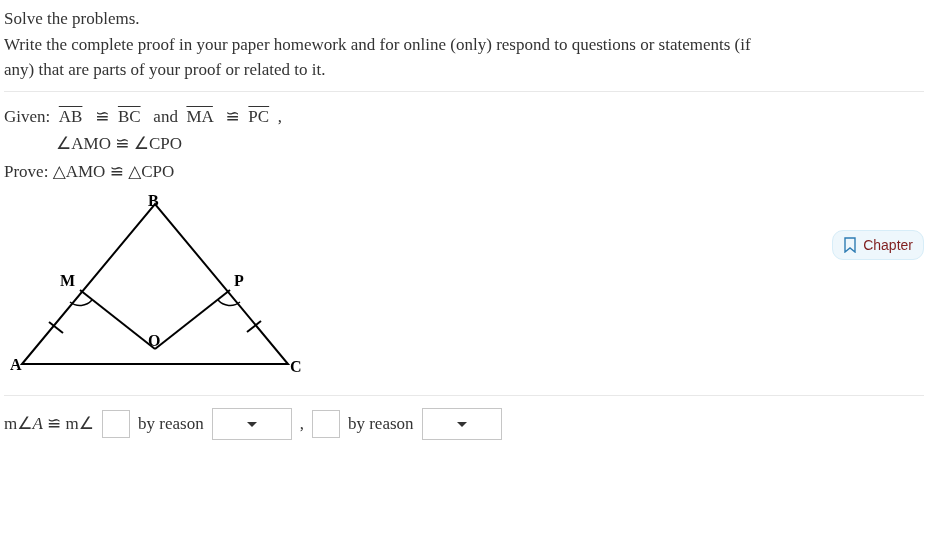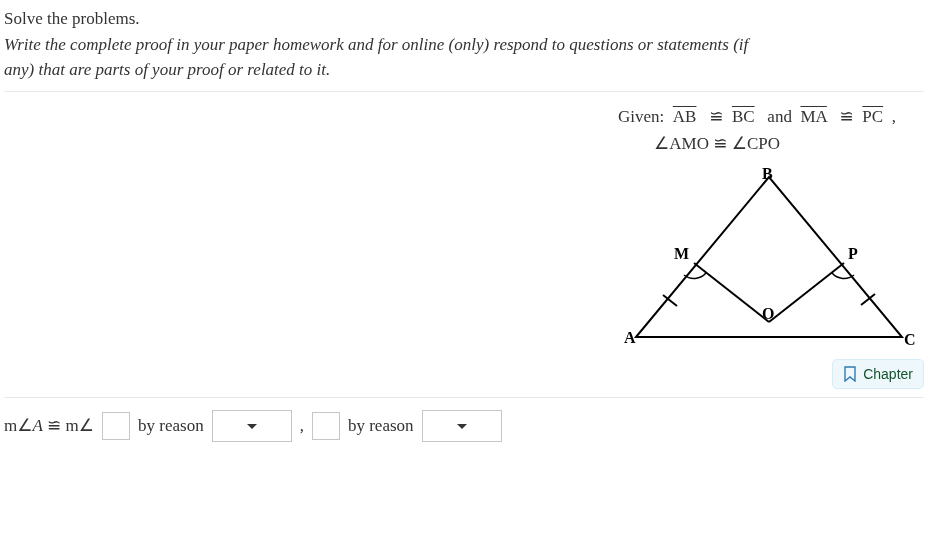--- a/index.html
+++ b/index.html
@@ -7,33 +7,33 @@
       font-family: Georgia, 'Times New Roman', serif;
       color: #333;
       font-size: 17px;
       line-height: 1.5;
       width: 928px;
       height: 539px;
       padding: 6px 4px;
       position: relative;
     }
     .instruction { }
-    .italic-instruction { font-style: italic; max-width: 760px; }
+    .italic-instruction { max-width: 760px; }
     hr.divider { border: none; border-top: 1px solid #e8e8e8; margin: 8px 0 12px 0; }
-    .problem-row { display: flex; justify-content: space-between; align-items: flex-end; flex-direction: column; }
+    .problem-row { display: flex; justify-content: space-between; align-items: center; }
     .problem-block { }
     .math-line { margin-bottom: 2px; }
-    .indent { margin-left: 36px; }
+    .indent { margin-left: 52px; }
     .overline { text-decoration: overline; }
     .chapter-btn {
       background: #eef7fc;
       border: 1px solid #d7edf8;
-      color: #14532d;
+      color: #7f1d1d;
       padding: 6px 10px;
-      border-radius: 5px;
+      border-radius: 11px;
       font-family: Arial, sans-serif;
       font-size: 14px;
       display: inline-flex;
       align-items: center;
       gap: 6px;
       cursor: pointer;
     }
     .bookmark-icon { display: inline-flex; }
     .diagram { margin: 10px 0 0 6px; }
     .answer-row {
@@ -81,20 +81,24 @@
       &nbsp;<span class="overline">AB</span>
       &nbsp;&nbsp;<span>≌</span>
       &nbsp;<span class="overline">BC</span>
       &nbsp;&nbsp;<span>and</span>
       &nbsp;<span class="overline">MA</span>
       &nbsp;&nbsp;<span>≌</span>
       &nbsp;<span class="overline">PC</span>
       &nbsp;<span>,</span>
     </div>
     <div class="math-line indent">∠AMO ≌ ∠CPO</div>
+    <div class="math-line">
+      <span>Prove:</span>
+      <span>△AMO ≌ △CPO</span>
+    </div>
 
     <div class="diagram">
       <svg width="300" height="185" viewBox="0 0 300 185">
 
         <polygon points="12,170 145,10 278,170" fill="none" stroke="#000" stroke-width="2"></polygon>
 
         <line x1="70" y1="96" x2="145" y2="155" stroke="#000" stroke-width="2"></line>
         <line x1="220" y1="96" x2="145" y2="155" stroke="#000" stroke-width="2"></line>
 
         <path d="M 60 108 A 16 16 0 0 0 82 106" fill="none" stroke="#000" stroke-width="1.5"></path>

